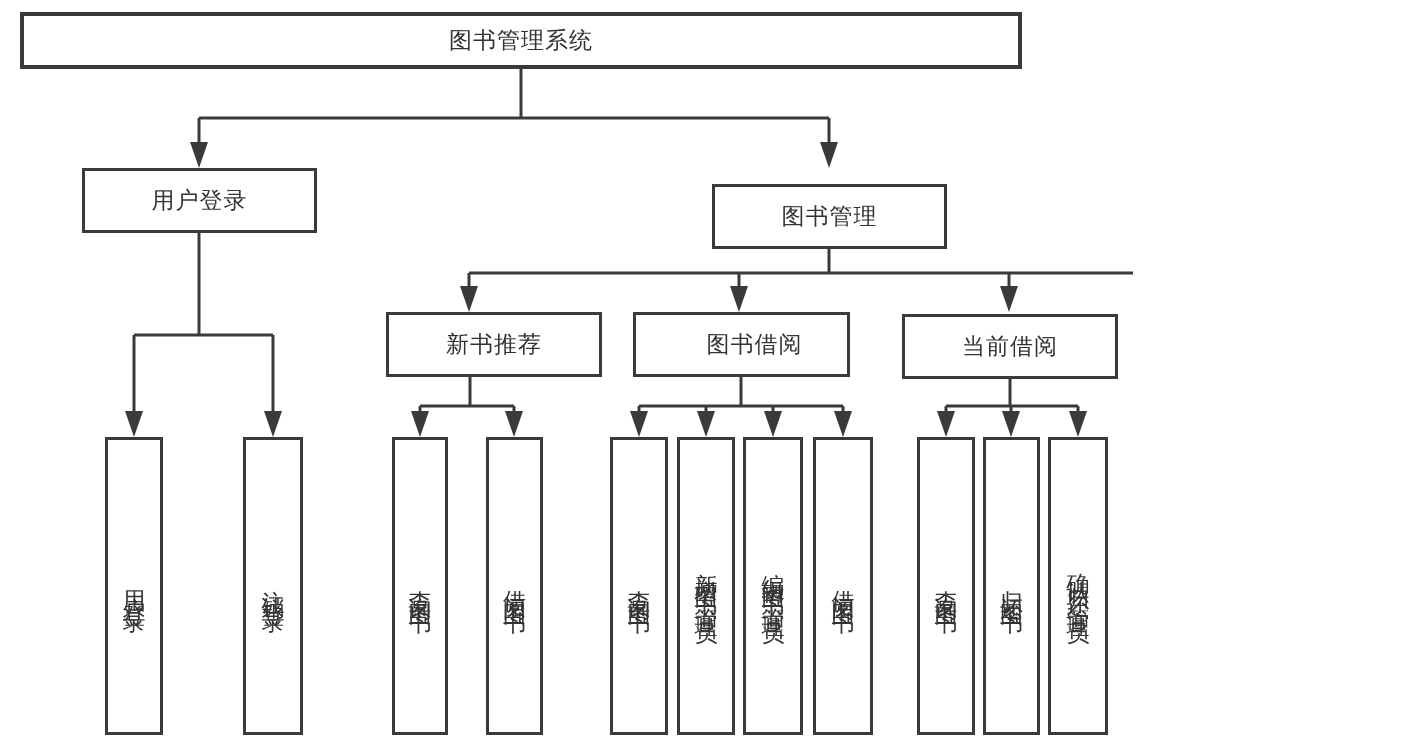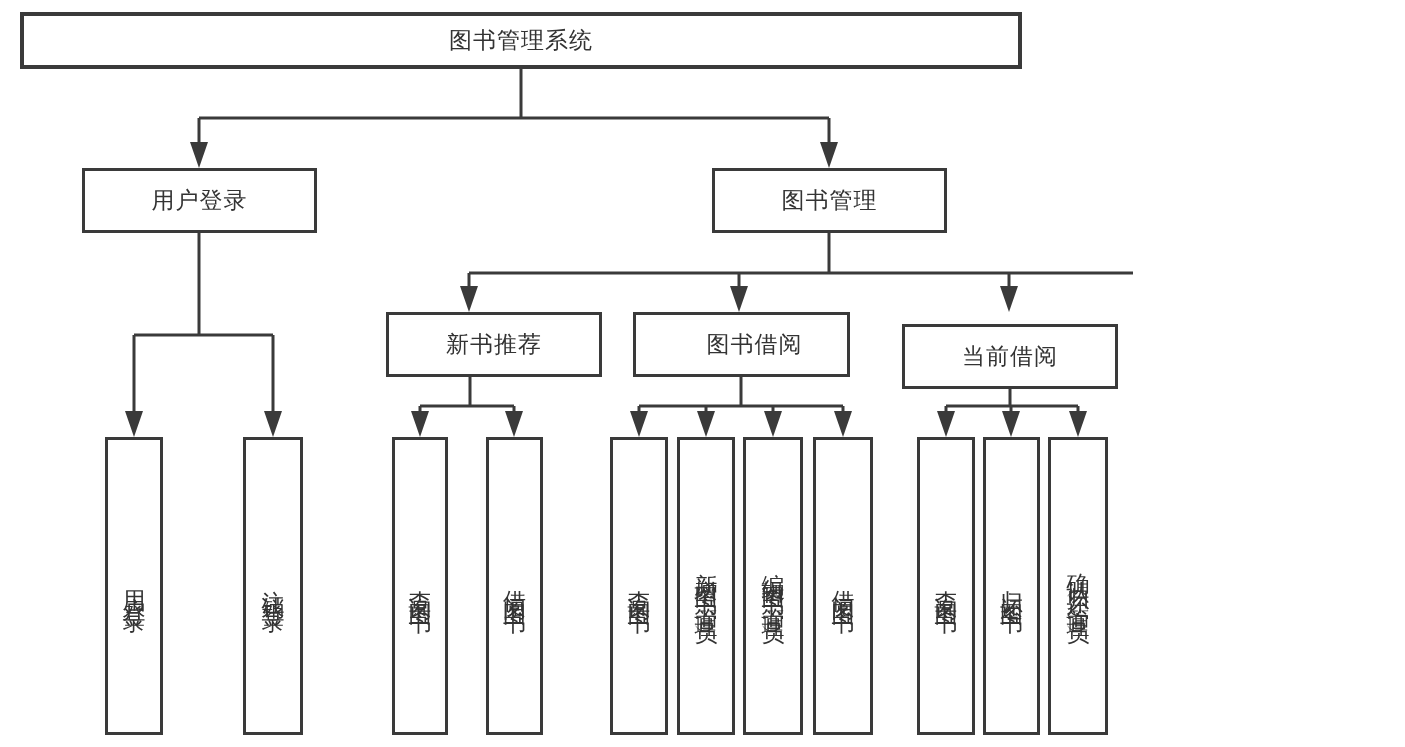--- a/index.html
+++ b/index.html
@@ -92,25 +92,25 @@
       <polygon points="1002,411 1020,411 1011,437"></polygon>
       <polygon points="1069,411 1087,411 1078,437"></polygon>
       <polygon points="1215,411 1233,411 1224,437"></polygon>
       <polygon points="1333,411 1351,411 1342,437"></polygon>
     </g>
   </svg>
 
   <div class="hbox root" style="left:20px;top:12px;width:1002px;height:57px;">图书管理系统</div>
 
   <div class="hbox" style="left:82px;top:168px;width:235px;height:65px;">用户登录</div>
-  <div class="hbox" style="left:712px;top:168px;width:235px;height:65px;">图书管理</div>
+  <div class="hbox" style="left:712px;top:184px;width:235px;height:65px;">图书管理</div>
 
   <div class="hbox" style="left:362px;top:312px;width:216px;height:65px;margin-left:24px;">新书推荐</div>
   <div class="hbox" style="left:633px;top:312px;width:217px;height:65px;padding-left:26px;">图书借阅</div>
-  <div class="hbox" style="left:902px;top:324px;width:216px;height:65px;">当前借阅</div>
+  <div class="hbox" style="left:902px;top:314px;width:216px;height:65px;">当前借阅</div>
 
   <div class="vbox" style="left:105px;width:58px;">
     <span>用户登录</span>
   </div>
   <div class="vbox" style="left:243px;width:60px;">
     <span>注销登录</span>
   </div>
 
   <div class="vbox" style="left:392px;width:56px;">
     <span>查询图书</span>

